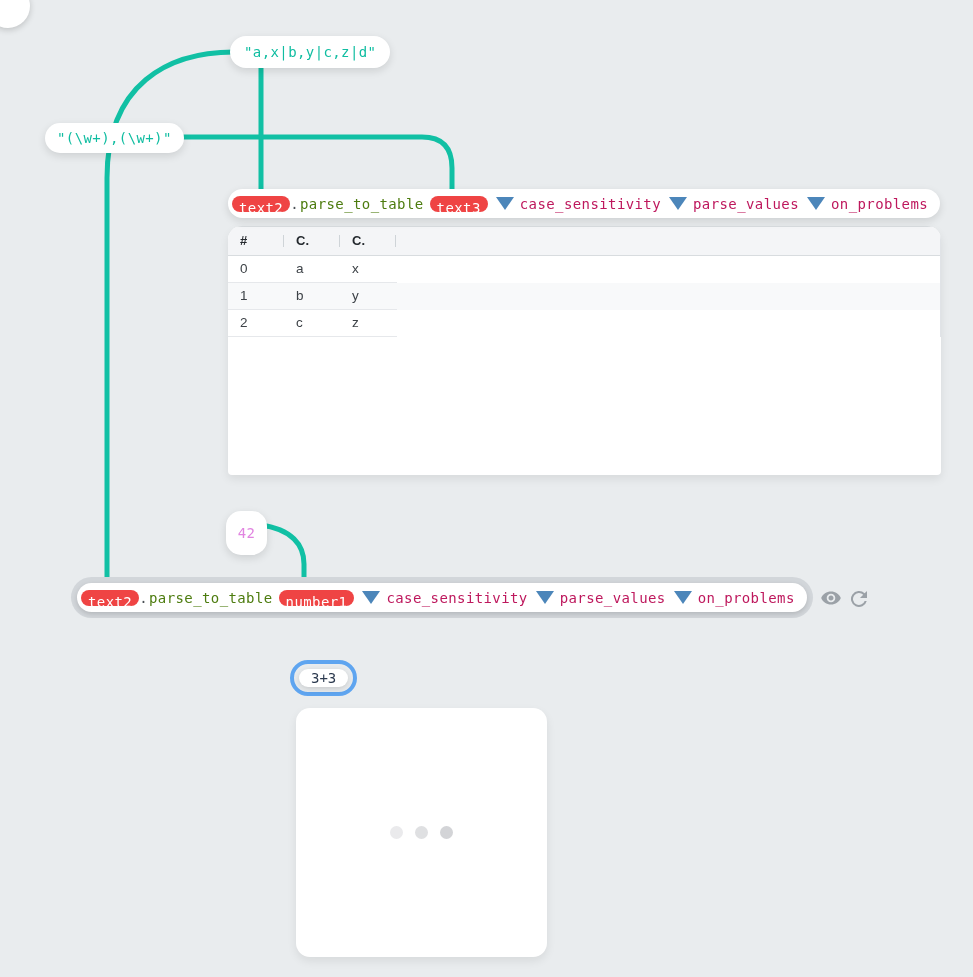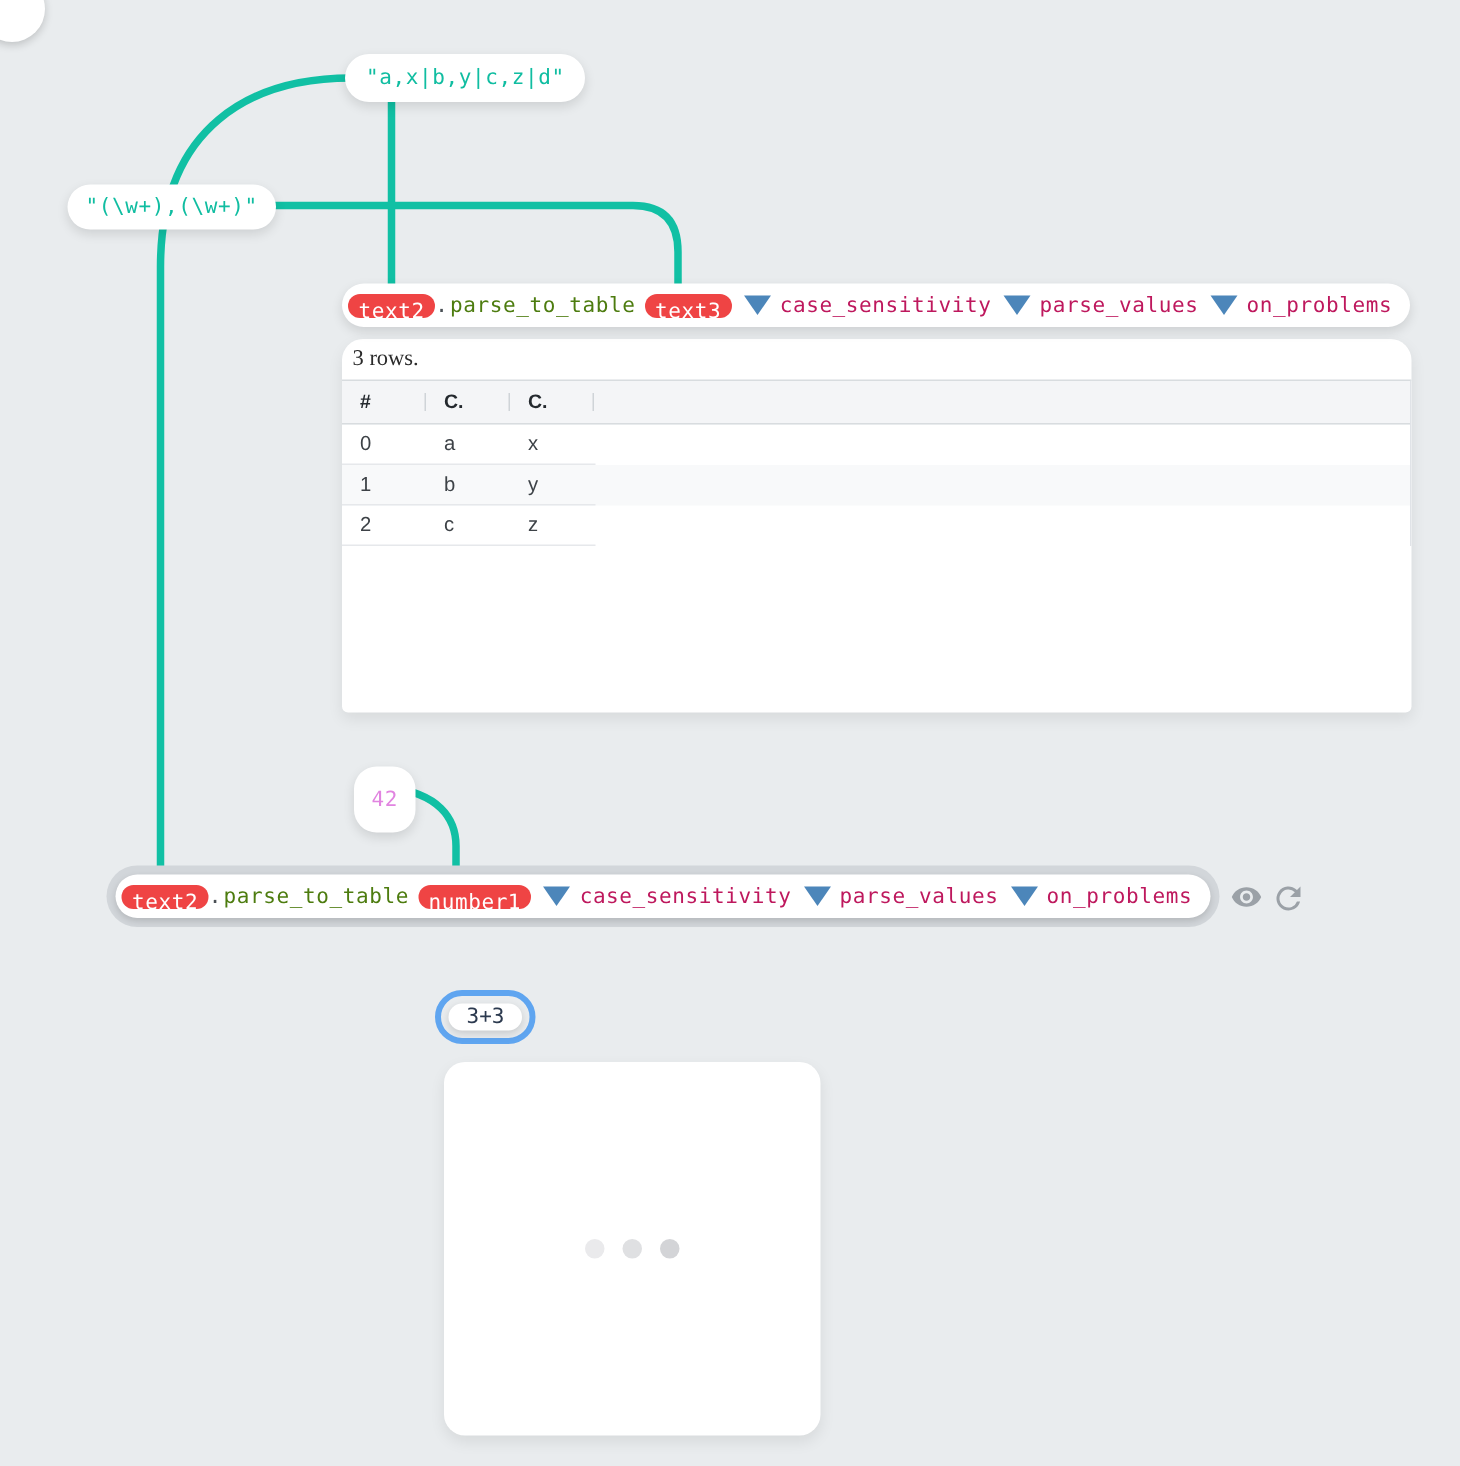--- a/index.html
+++ b/index.html
@@ -32,21 +32,21 @@
     border-right:9px solid transparent; border-top:13px solid #4c86ba;
     display:inline-block; margin:0 0 0 2px; cursor:pointer; }
 
   .token-gap { margin-left:8px; }
   .token-gap-sm { margin-left:6px; }
 
   
   #node-text2 { left:230px; top:36px; height:32px; padding:0 14px; }
   #node-text3 { left:45px;  top:123px; height:30px; padding:0 12px; }
   #node-parse1 { left:228px; top:189px; height:29px; padding:0 12px 0 4px; border-radius:15px; }
-  #node-number1 { left:236px; top:511px; width:41px; height:44px; justify-content:center; border-radius:15px; }
+  #node-number1 { left:226px; top:511px; width:41px; height:44px; justify-content:center; border-radius:15px; }
 
   #node-parse2-halo { position:absolute; left:71px; top:577px; z-index:2;
     background:#d2d6da; border-radius:21px; padding:6px; display:inline-flex; }
   #node-parse2 { position:relative; left:0; top:0; height:29px; padding:0 12px 0 4px;
     border-radius:15px; background:#fff; display:inline-flex; align-items:center;
     white-space:nowrap; box-shadow:0 2px 5px rgba(0,0,0,.15); font-size:14px; letter-spacing:.4px; z-index:3; }
 
   .node-action { position:absolute; z-index:3; width:24px; height:24px; cursor:pointer; }
   #eye-action { left:819px; top:586px; }
   #refresh-action { left:847px; top:587px; }
@@ -117,21 +117,20 @@
     <span class="badge token-gap-sm">text3</span>
     <span class="dd-arrow token-gap"></span>
     <span class="param token-gap-sm">case_sensitivity</span>
     <span class="dd-arrow token-gap"></span>
     <span class="param token-gap-sm">parse_values</span>
     <span class="dd-arrow token-gap"></span>
     <span class="param token-gap-sm">on_problems</span>
   </div>
 
   <div id="viz-table">
-    <div class="viz-summary">3 rows.</div>
     <div class="grid">
       <div class="grid-header">
         <span class="hcell">#</span>
         <span class="hcell">C.</span>
         <span class="hcell">C.</span>
       </div>
       <div class="grid-row">
         <div class="row-cells">
           <span class="cell">0</span>
           <span class="cell">a</span>

